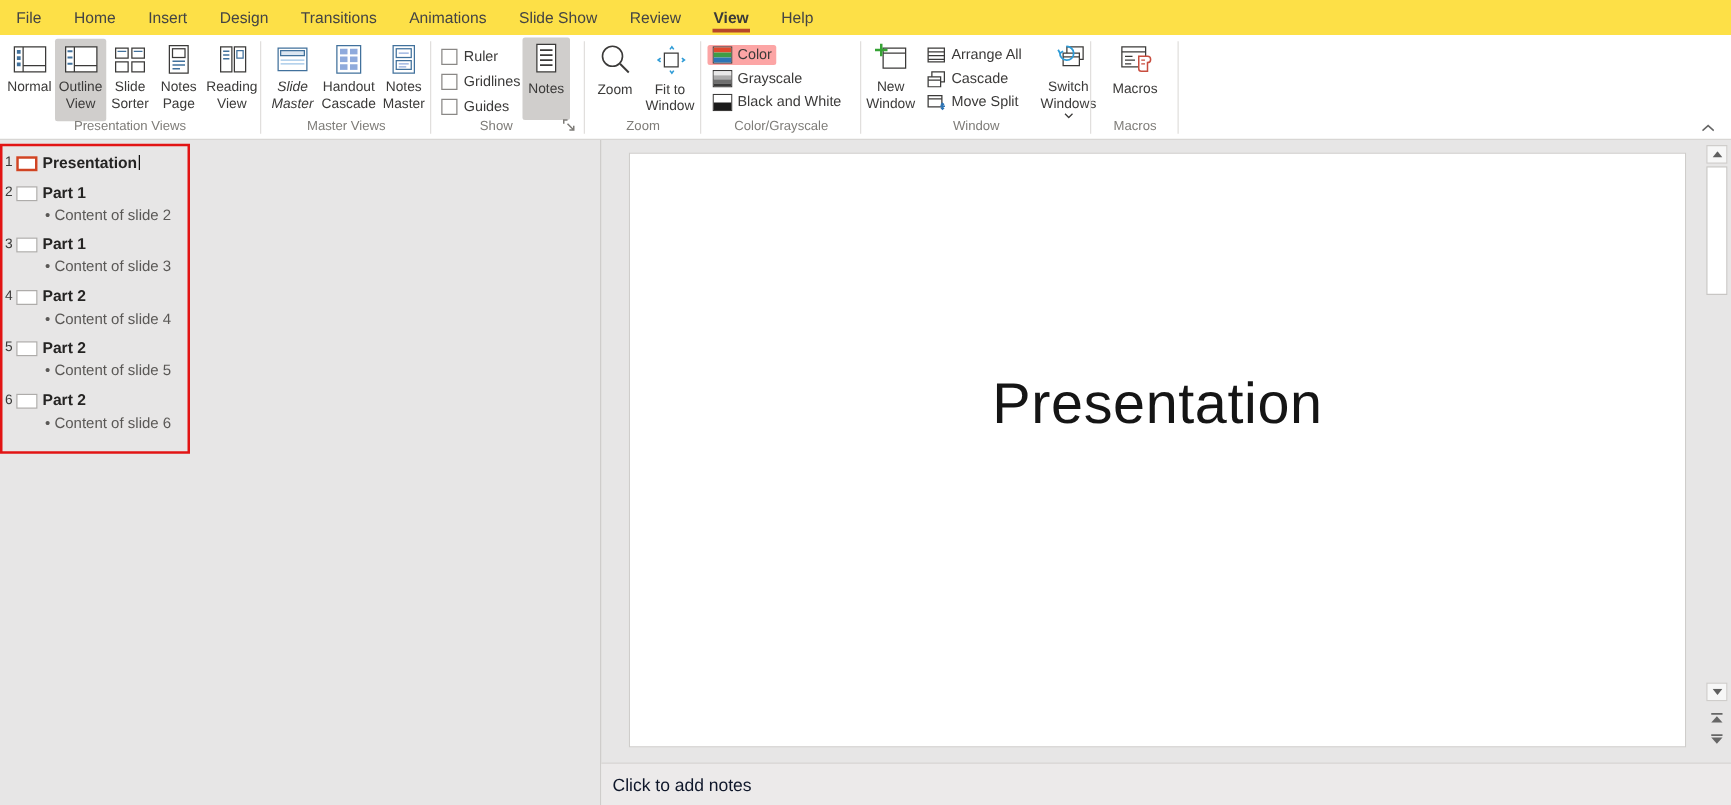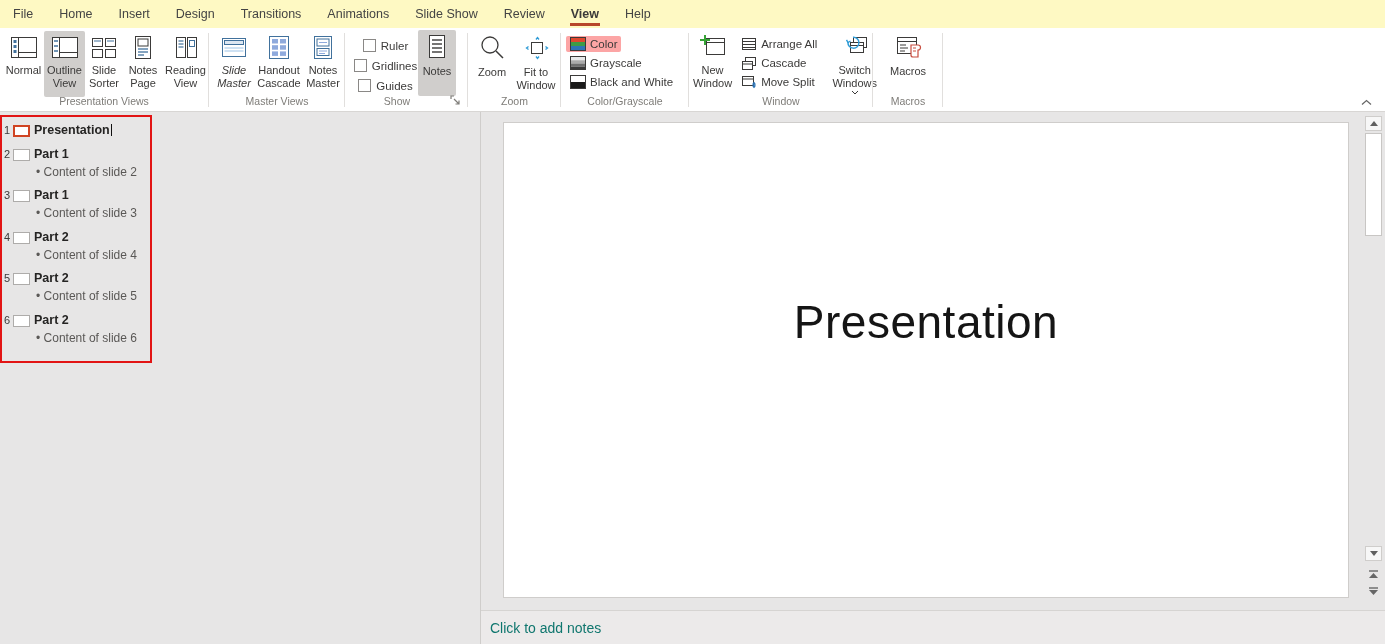--- a/index.html
+++ b/index.html
@@ -1,21 +1,21 @@
 <!DOCTYPE html>
 <html><head>
 <meta charset="utf-8">
 <style>
   * { margin:0; padding:0; box-sizing:border-box; }
   html,body { width:1385px; height:644px; overflow:hidden;
     font-family:"Liberation Sans", sans-serif; background:#e7e6e6; }
   .app { position:absolute; inset:0; width:1385px; height:644px; }
 
   
-  .menubar { position:absolute; left:0; top:0; right:0; height:28px; background:#fef9c3;
+  .menubar { position:absolute; left:0; top:0; right:0; height:28px; background:#fde047;
     display:flex; align-items:center; }
   .mtab { padding:0 13px; height:28px; display:flex; align-items:center;
     font-size:12.5px; color:#444; cursor:default; position:relative; }
   .mtab.active { color:#3b3a39; font-weight:700; }
   .mtab.active::after { content:""; position:absolute; left:12px; right:12px; bottom:2px;
     height:3px; background:#b7472a; }
   .mright { margin-left:auto; display:flex; align-items:center; gap:10px; margin-right:16px; }
   .topbtn { display:flex; align-items:center; gap:5px; border:1px solid #c8c6c4; border-radius:2px;
     height:20px; padding:0 9px; font-size:12.5px; background:#fff; }
   .topbtn.share { color:#b7472a; font-weight:700; }
@@ -28,21 +28,21 @@
   .rglabel { position:absolute; bottom:3px; left:0; right:0; text-align:center;
     font-size:10.5px; color:#7e7c78; }
   .vsep { position:absolute; top:5px; height:74px; width:1px; background:#e1dfdd; }
   .rrow { display:flex; align-items:flex-start; padding-top:1px; }
   .rbtn { display:flex; flex-direction:column; align-items:center; padding:4px 1px 2px;
     height:66px; border-radius:2px; }
   .rbtn.selected { background:#d0cecc; }
   .rlabel { font-size:11px; line-height:12.5px; color:#3b3a39; text-align:center; margin-top:4px; }
   .chev { margin-top:1px; }
   .chkcol { display:flex; flex-direction:column; gap:7px; padding-top:9px; }
-  .chkrow { display:flex; align-items:center; gap:5px;justify-content:center; }
+  .chkrow { display:flex; align-items:center; gap:5px; }
   .chkbox { width:13px; height:13px; background:#fff; border:1px solid #8a8886; }
   .chklabel { font-size:11.5px; color:#3b3a39; }
   .launcher { position:absolute; right:4px; bottom:3px; width:12px; height:12px; }
   .stackcol { display:flex; flex-direction:column; gap:3px; padding-top:6px; }
   .srow { display:flex; align-items:center; gap:4px; padding:1px 4px; border-radius:2px; }
   .srow.selected { background:#fca5a5; }
   .slabel { font-size:11.5px; color:#3b3a39; white-space:nowrap; }
   .sicon { display:flex; }
 
   
@@ -79,21 +79,21 @@
   .sbtn { position:absolute; left:3px; width:17px; height:15px; background:#f7f7f7;
     border:1px solid #cfcdcb; display:flex; align-items:center; justify-content:center; }
   .sthumb { position:absolute; left:3px; top:21px; width:17px; height:103px; background:#fff;
     border:1px solid #c8c6c4; }
   .navbtn { position:absolute; left:4px; width:15px; height:14px; display:flex;
     align-items:center; justify-content:center; }
 
   
   .notesbar { position:absolute; left:481px; right:0; top:498px; height:34px; background:#eceaea;
     border-top:1px solid #d6d4d2; }
-  .notesph { position:absolute; left:9px; top:9px; font-size:14px; color:#0f766e; }
+  .notesph { position:absolute; left:9px; top:9px; font-size:14px; color:#0f172a; }
 
   .collapse { position:absolute; right:8px; top:66px; width:22px; height:16px; display:flex;
     align-items:center; justify-content:center; }
   svg { display:block; }
 </style>
 </head>
 <body>
 
 <div class="app">
 

